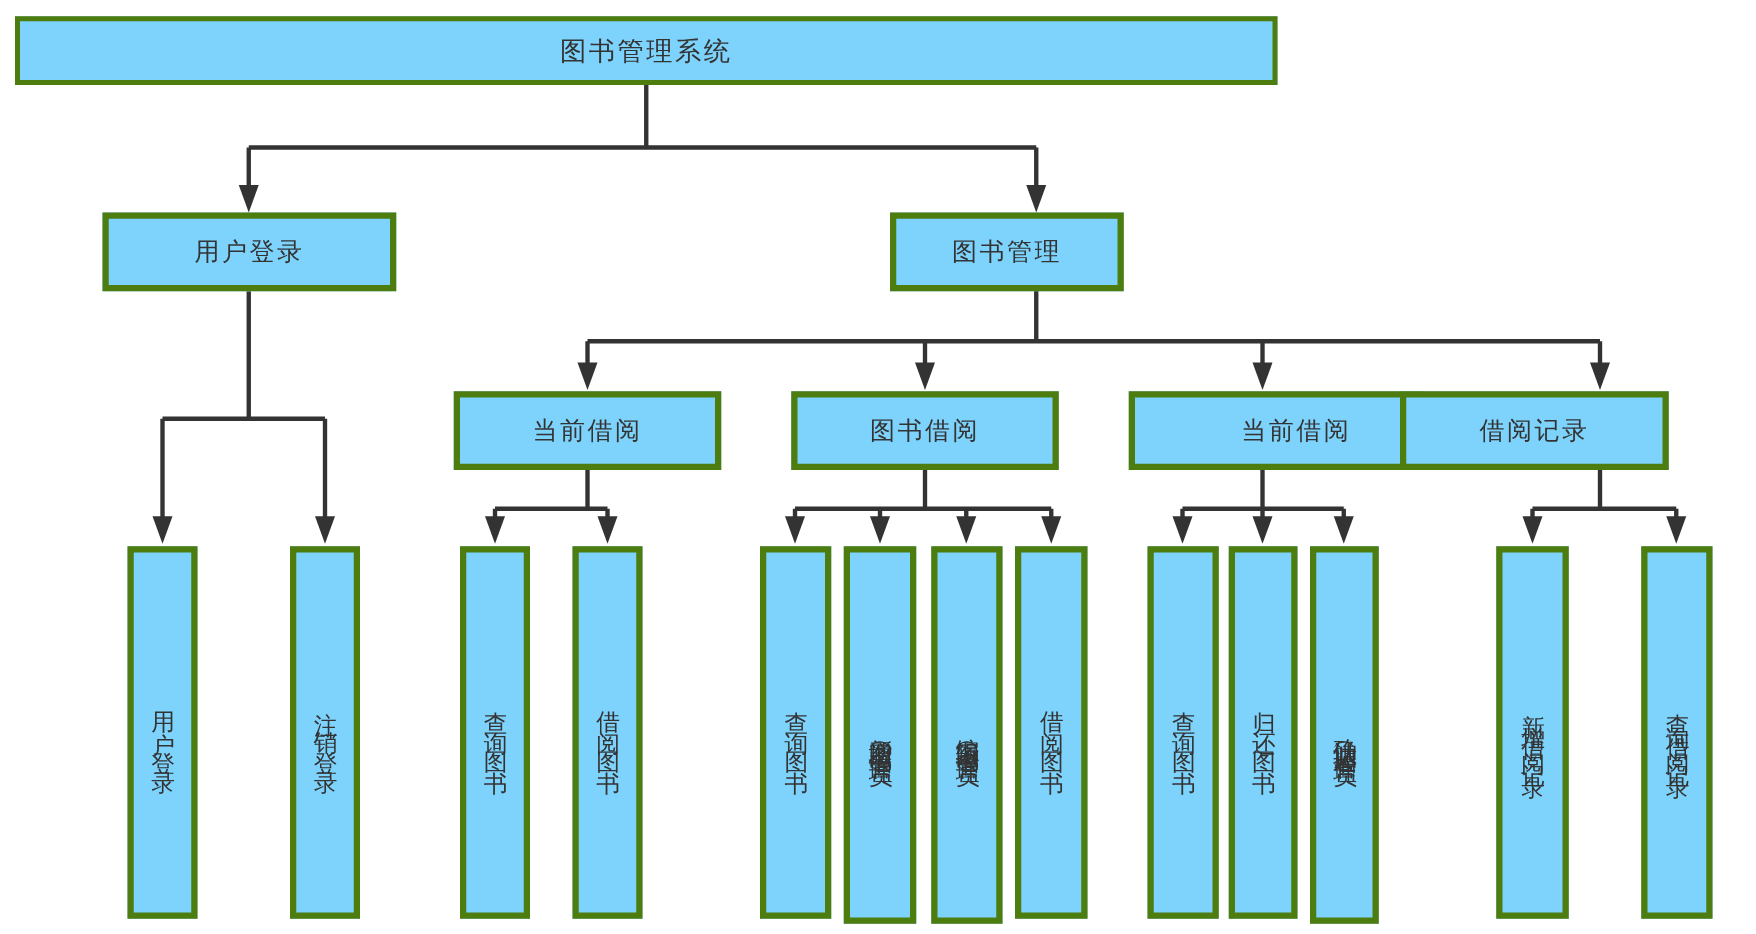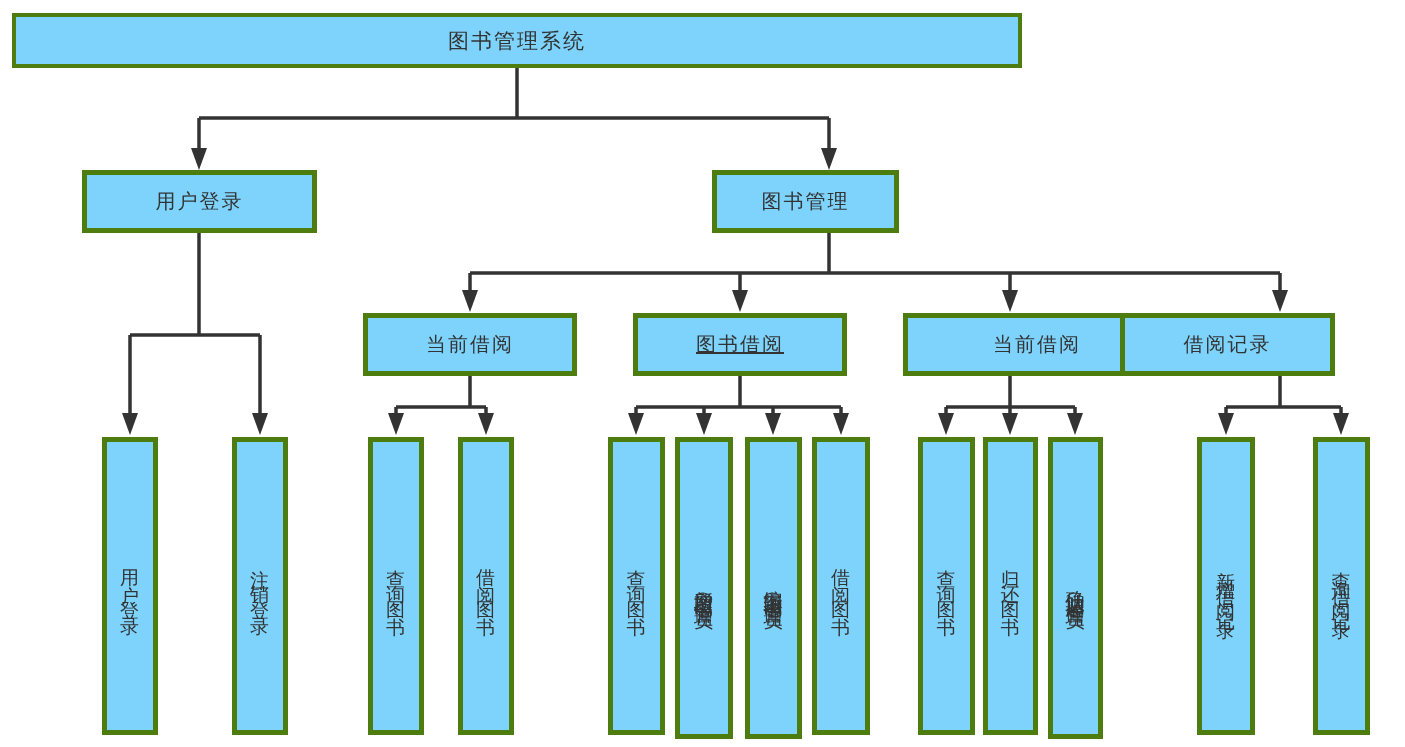--- a/index.html
+++ b/index.html
@@ -143,21 +143,21 @@
       </g>
     </g>
   </svg>
 
   <div class="node hbox" style="left:12px; top:13px; width:1010px; height:55px; border-width:4px; font-size:21px;">图书管理系统</div>
 
   <div class="node hbox" style="left:82px; top:170px; width:235px; height:63px;">用户登录</div>
   <div class="node hbox" style="left:712px; top:170px; width:187px; height:63px;">图书管理</div>
 
   <div class="node hbox" style="left:363px; top:313px; width:214px; height:63px;">当前借阅</div>
-  <div class="node hbox" style="left:633px; top:313px; width:214px; height:63px;text-decoration:underline;">图书借阅</div>
+  <div class="node hbox" style="left:633px; top:313px; width:214px; height:63px;">图书借阅</div>
   <div class="node hbox" style="left:903px; top:313px; width:236px; height:63px;padding-left:32px;">当前借阅</div>
   <div class="node hbox" style="left:1120px; top:313px; width:215px; height:63px;">借阅记录</div>
 
   <div class="node vbox sp-wide" style="left:102px; top:437px; width:56px; height:298px;">用户登录</div>
   <div class="node vbox sp-wide" style="left:232px; top:437px; width:56px; height:298px;">注销登录</div>
 
   <div class="node vbox sp-wide" style="left:368px; top:437px; width:56px; height:298px;">查询图书</div>
   <div class="node vbox sp-wide" style="left:458px; top:437px; width:56px; height:298px;">借阅图书</div>
 
   <div class="node vbox sp-wide" style="left:608px; top:437px; width:57px; height:298px;">查询图书</div>

